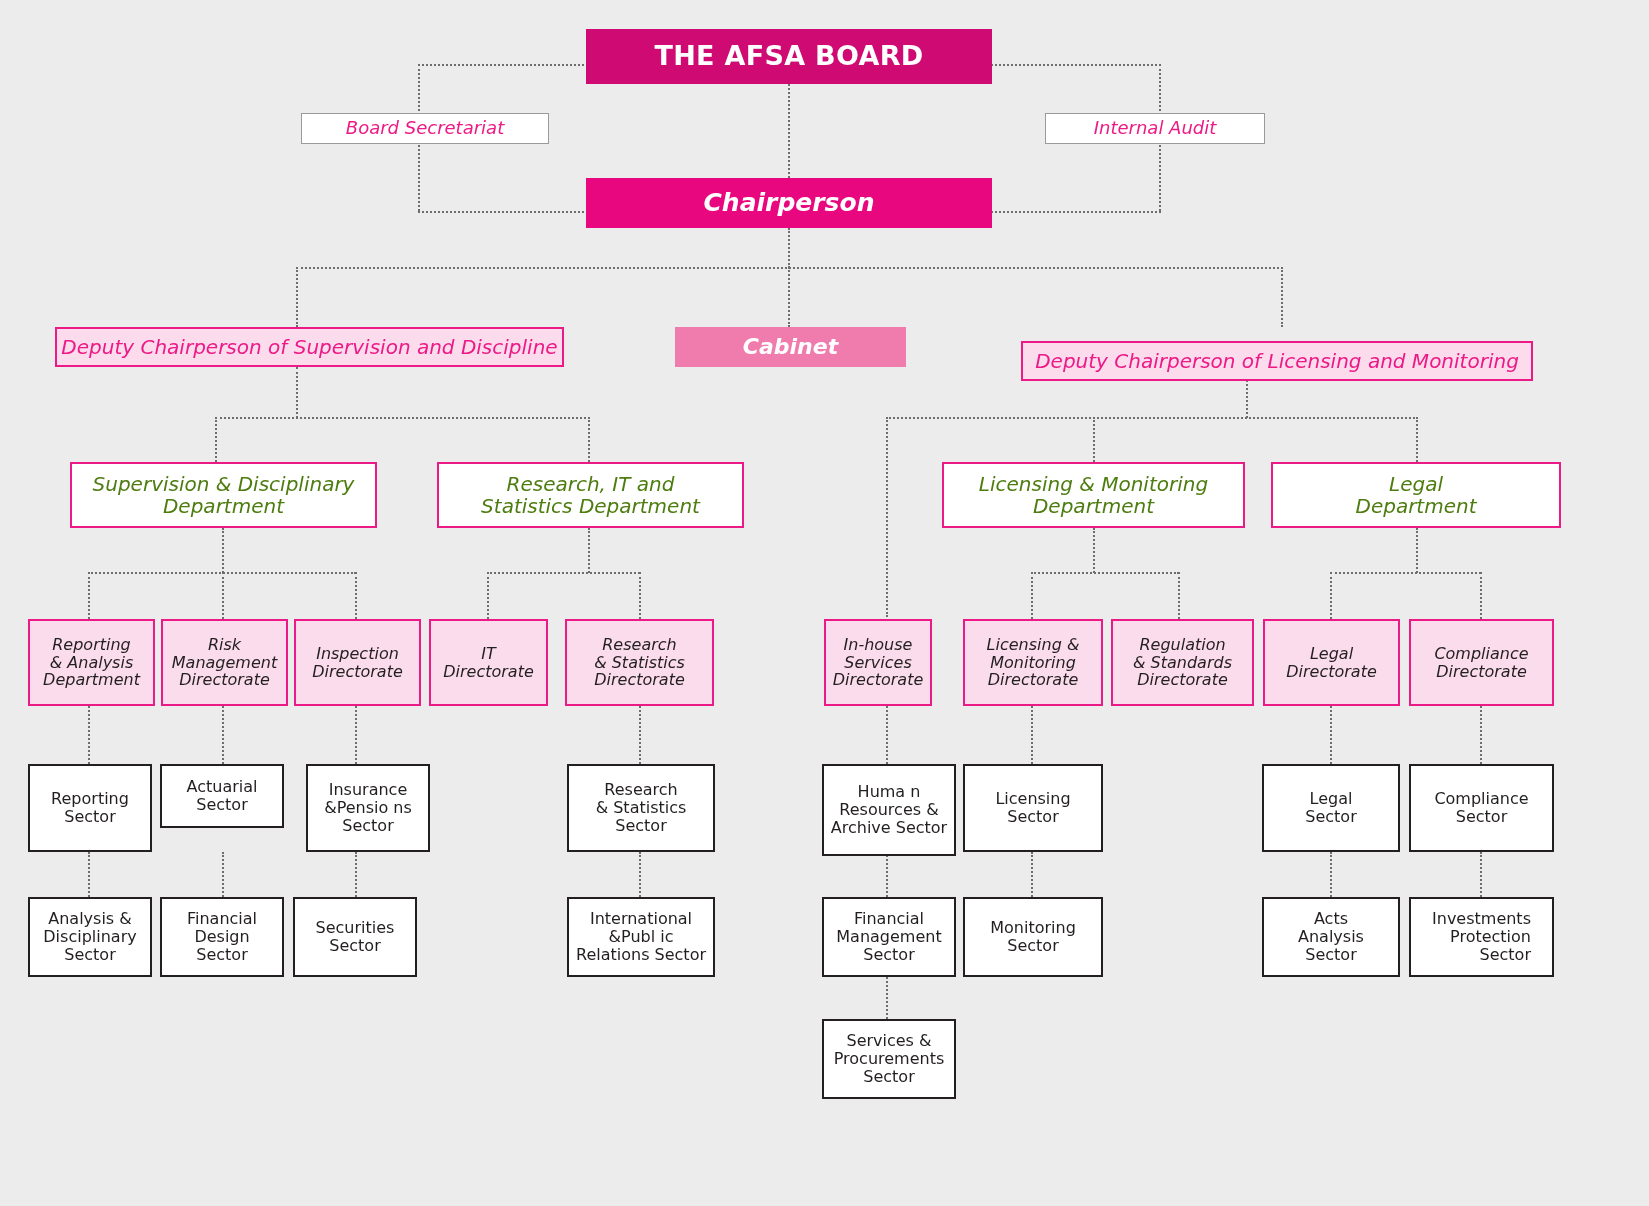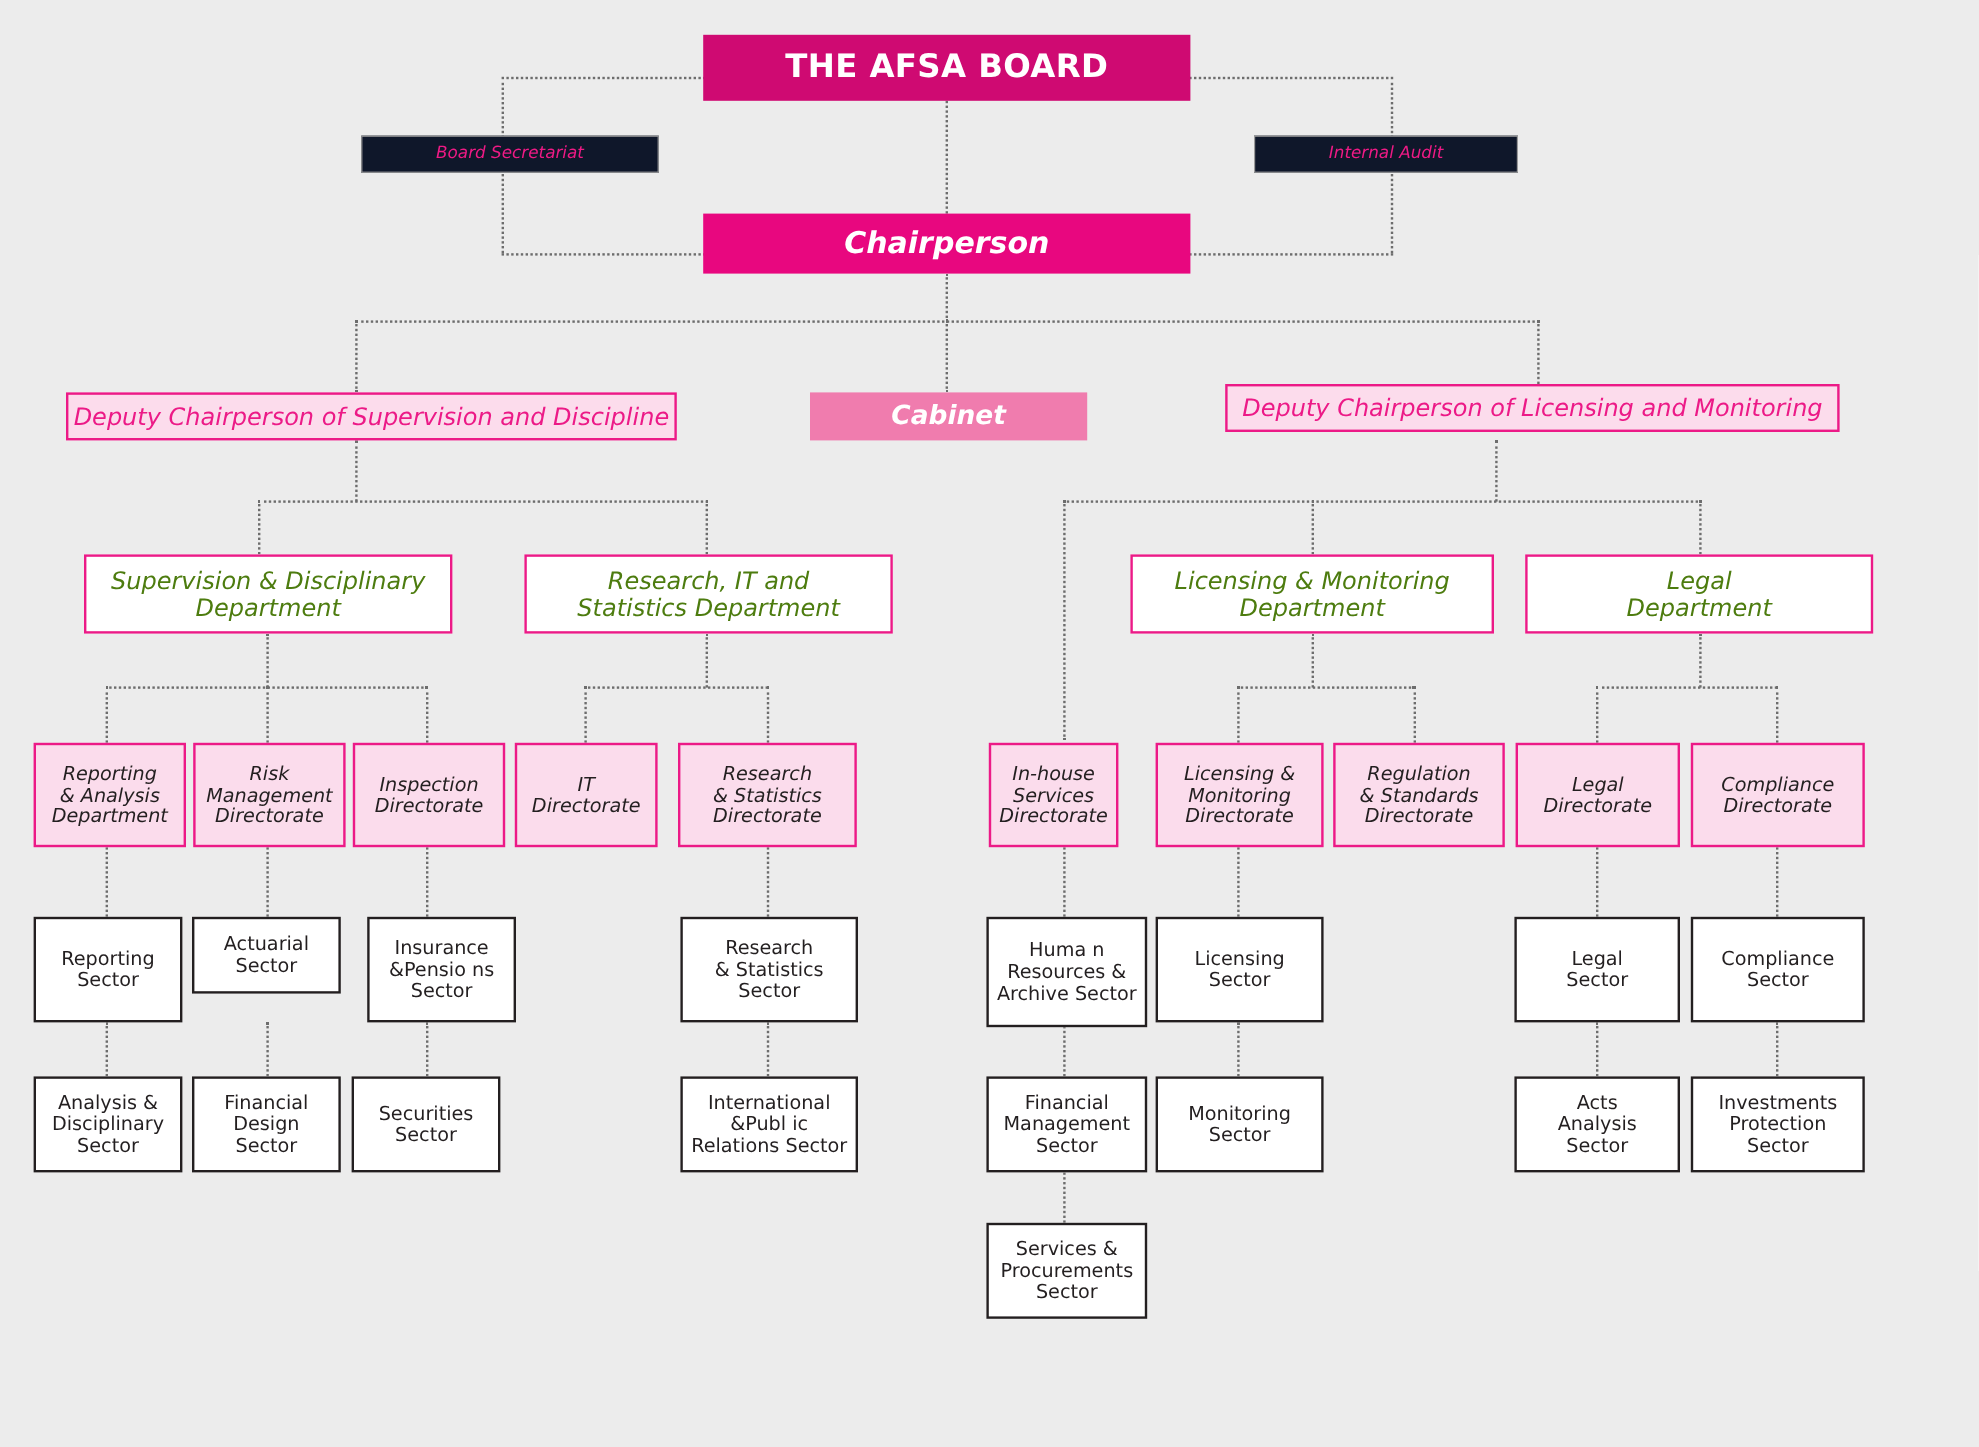--- a/index.html
+++ b/index.html
@@ -31,25 +31,25 @@
   }
   .lvl-chair{
     background:#e8077f;
     border:none;
     color:#ffffff;
     font-weight:bold;
     font-style:italic;
     font-size:25px;
   }
   .lvl-aside{
-    background:#0f172a;
+    background:#ffffff;
     border:1px solid #9a9a9a;
     color:#ee1a85;
     font-style:italic;
-    font-size:14px;
+    font-size:18px;
   }
   .lvl-deputy{
     background:#fcdcec;
     border:2px solid #ec1a87;
     color:#ec1a87;
     font-style:italic;
     font-size:20px;
   }
   .lvl-cabinet{
     background:#f07cae;
@@ -171,21 +171,21 @@
   <div class="node lvl-aside" style="left:301px;top:113px;width:248px;height:31px;">Board Secretariat</div>
 
   <div class="node lvl-aside" style="left:1045px;top:113px;width:220px;height:31px;">Internal Audit</div>
 
   <div class="node lvl-chair" style="left:586px;top:178px;width:406px;height:50px;">Chairperson</div>
 
   <div class="node lvl-deputy" style="left:55px;top:327px;width:509px;height:40px;">Deputy Chairperson of Supervision and Discipline</div>
 
   <div class="node lvl-cabinet" style="left:675px;top:327px;width:231px;height:40px;">Cabinet</div>
 
-  <div class="node lvl-deputy" style="left:1021px;top:320px;width:512px;height:40px;">Deputy Chairperson of Licensing and Monitoring</div>
+  <div class="node lvl-deputy" style="left:1021px;top:341px;width:512px;height:40px;">Deputy Chairperson of Licensing and Monitoring</div>
 
   <div class="node lvl-dept" style="left:70px;top:462px;width:307px;height:66px;">Supervision &amp; Disciplinary
 Department</div>
 
   <div class="node lvl-dept" style="left:437px;top:462px;width:307px;height:66px;">Research, IT and
 Statistics Department</div>
 
   <div class="node lvl-dept" style="left:942px;top:462px;width:303px;height:66px;">Licensing &amp; Monitoring
 Department</div>
 
@@ -274,21 +274,21 @@
 Management
 Sector</div>
 
   <div class="node lvl-sector" style="left:963px;top:897px;width:140px;height:80px;">Monitoring
 Sector</div>
 
   <div class="node lvl-sector" style="left:1262px;top:897px;width:138px;height:80px;">Acts
 Analysis
 Sector</div>
 
-  <div class="node lvl-sector" style="left:1409px;top:897px;width:145px;height:80px;">Investments
+  <div class="node lvl-sector" style="left:1409px;top:897px;width:145px;height:80px;text-align:right;">Investments
 Protection
 Sector</div>
 
   <div class="node lvl-sector" style="left:822px;top:1019px;width:134px;height:80px;">Services &amp;
 Procurements
 Sector</div>
 
 </div>
 
 </body></html>

